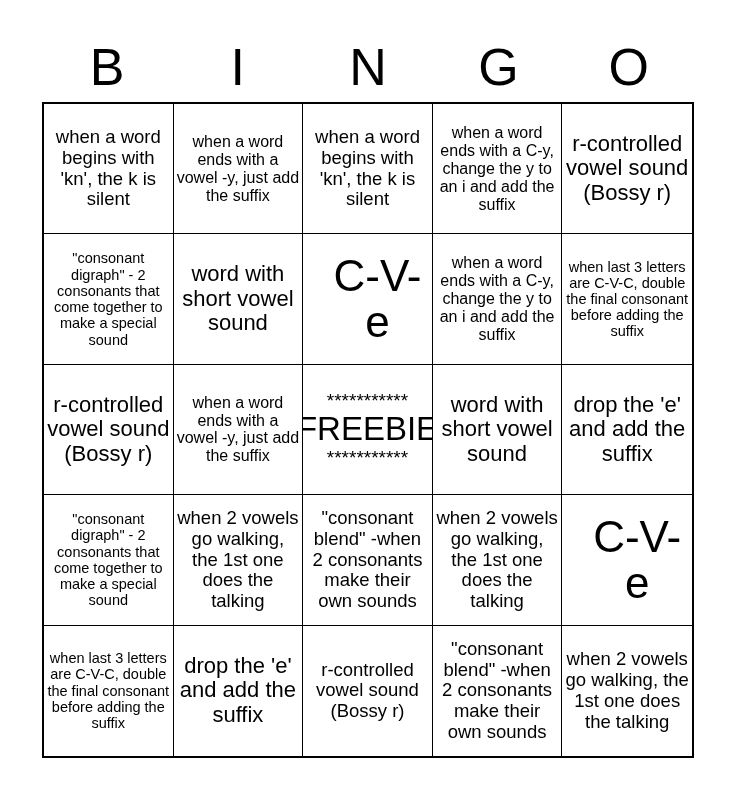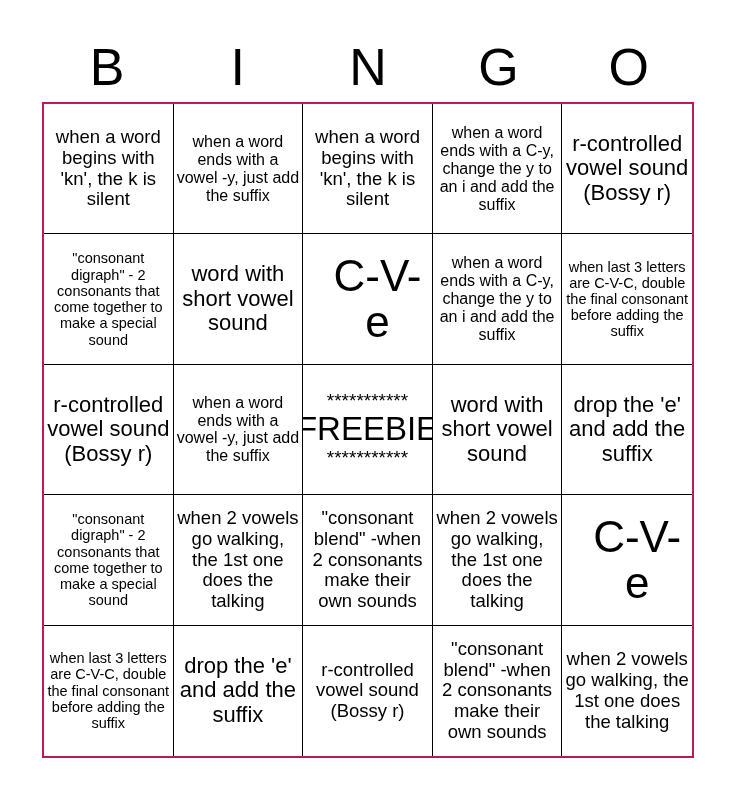--- a/index.html
+++ b/index.html
@@ -43,21 +43,21 @@
     letter-spacing: 0;
     color: #000000;
   }
   
   .bingo-grid {
     position: absolute;
     left: 42px;
     top: 102px;
     width: 652px;
     height: 656px;
-    border: 2px solid #be185d;
+    border: 2px solid #000000;
     box-sizing: border-box;
     display: grid;
     grid-template-columns: repeat(5, 1fr);
     grid-template-rows: repeat(5, 1fr);
     background: #ffffff;
   }
   .bingo-cell {
     border-right: 1px solid #000000;
     border-bottom: 1px solid #000000;
     box-sizing: border-box;

